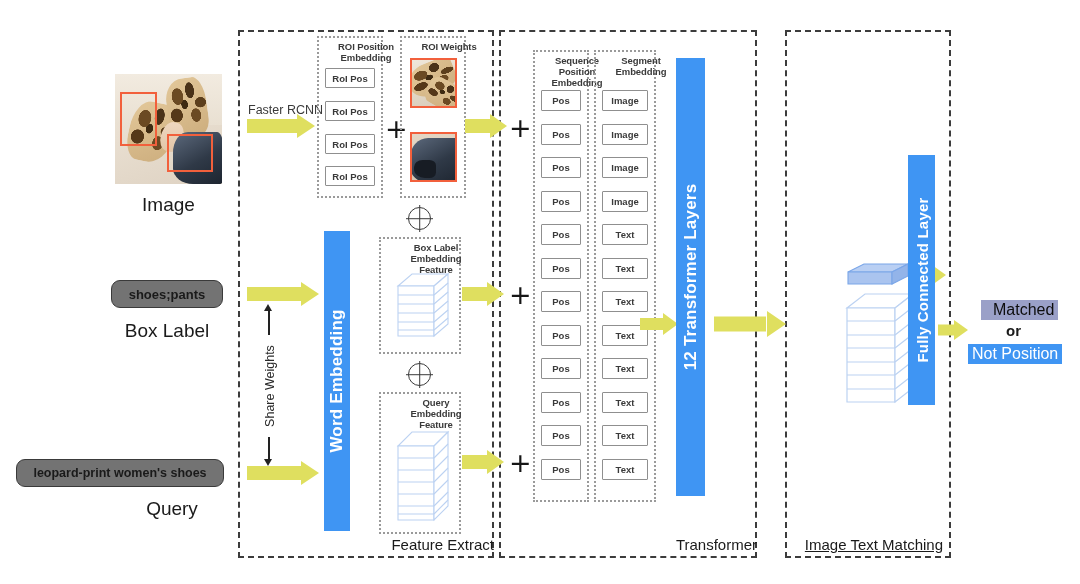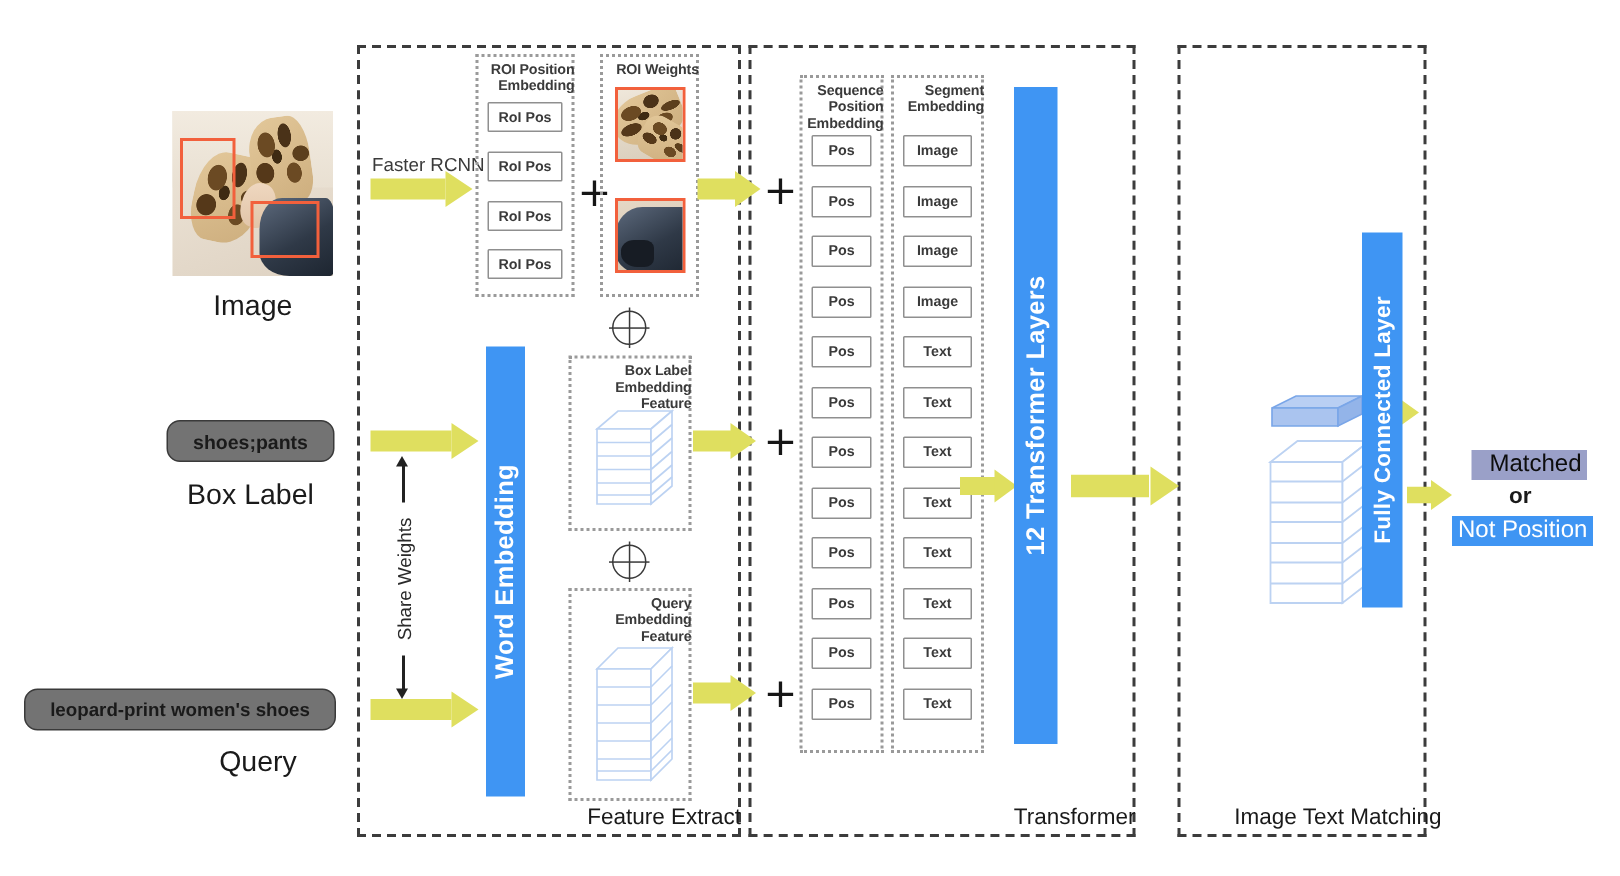--- a/index.html
+++ b/index.html
@@ -7,21 +7,21 @@
        font-family:"Liberation Sans","DejaVu Sans",sans-serif;color:#1a1a1a;}
   .abs{position:absolute;}
 
   
   .panel{position:absolute;border:2px dashed #3c3c3c;box-sizing:border-box;}
   .panel-label{position:absolute;font-size:15px;color:#1a1a1a;text-align:right;white-space:nowrap;}
 
   
   .dgroup{position:absolute;border:2px dotted #9a9a9a;box-sizing:border-box;}
   .dgroup-title{position:absolute;font-size:9.5px;font-weight:bold;color:#3a3a3a;
-                text-align:right;line-height:11px;letter-spacing:-0.1px;}
+                text-align:center;line-height:11px;letter-spacing:-0.1px;margin-left:16px;}
 
   
   .tokbox{position:absolute;border:1.4px solid #8f8f8f;background:#fff;box-sizing:border-box;
           display:flex;align-items:center;justify-content:center;
           font-size:9.5px;font-weight:bold;color:#3a3a3a;border-radius:1px;}
 
   
   .bluebar{position:absolute;background:#3f95f3;box-sizing:border-box;}
   .bluebar span{position:absolute;left:50%;top:50%;
       transform:translate(-50%,-50%) rotate(-90deg);
@@ -90,21 +90,21 @@
 </head>
 <body>
 
 <div class="panel" style="left:238px;top:30px;width:256px;height:528px;"></div>
 <div class="panel-label" style="left:238px;top:536px;width:256px;">Feature Extract</div>
 
 <div class="panel" style="left:499px;top:30px;width:258px;height:528px;"></div>
 <div class="panel-label" style="left:499px;top:536px;width:258px;">Transformer</div>
 
 <div class="panel" style="left:785px;top:30px;width:166px;height:528px;"></div>
-<div class="panel-label" style="left:775px;top:536px;width:186px;">Image Text Matching</div>
+<div class="panel-label" style="left:757px;top:536px;width:186px;text-decoration:underline;">Image Text Matching</div>
 
 <div class="photo" style="left:115px;top:74px;width:107px;height:110px;">
   <div class="bg"></div>
   <div class="wall"></div>
   <div class="shoe" style="left:14px;top:28px;width:44px;height:60px;border-radius:40% 10% 50% 30%/50% 12% 45% 40%;transform:rotate(12deg);"></div>
   <div class="shoe" style="left:52px;top:4px;width:40px;height:58px;border-radius:45% 30% 25% 45%/40% 45% 30% 35%;transform:rotate(-8deg);"></div>
   <div class="foot" style="left:46px;top:48px;width:22px;height:30px;border-radius:45%;transform:rotate(18deg);"></div>
   <div class="jean" style="left:58px;top:58px;width:50px;height:52px;border-radius:30% 12% 6% 40%/40% 25% 10% 30%;"></div>
   <div class="roi-red" style="left:5px;top:18px;width:37px;height:54px;"></div>
   <div class="roi-red" style="left:52px;top:60px;width:46px;height:38px;"></div>

